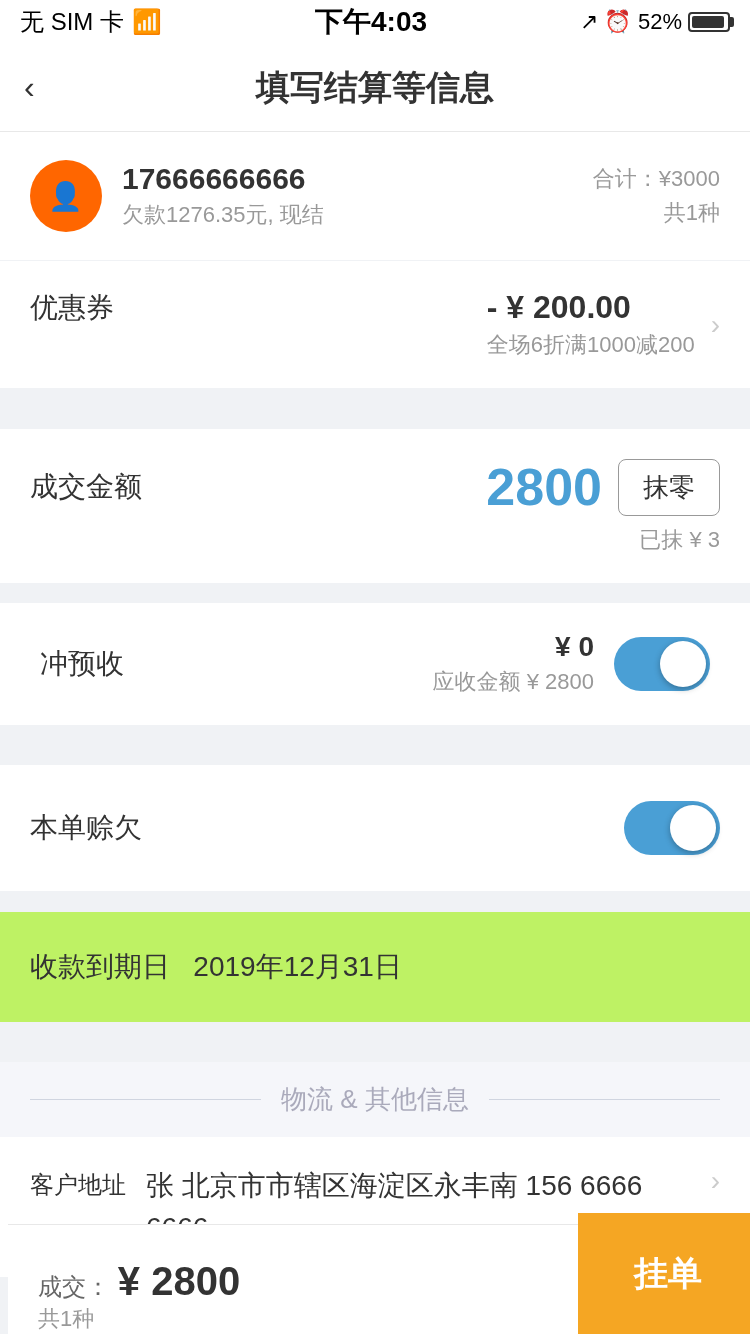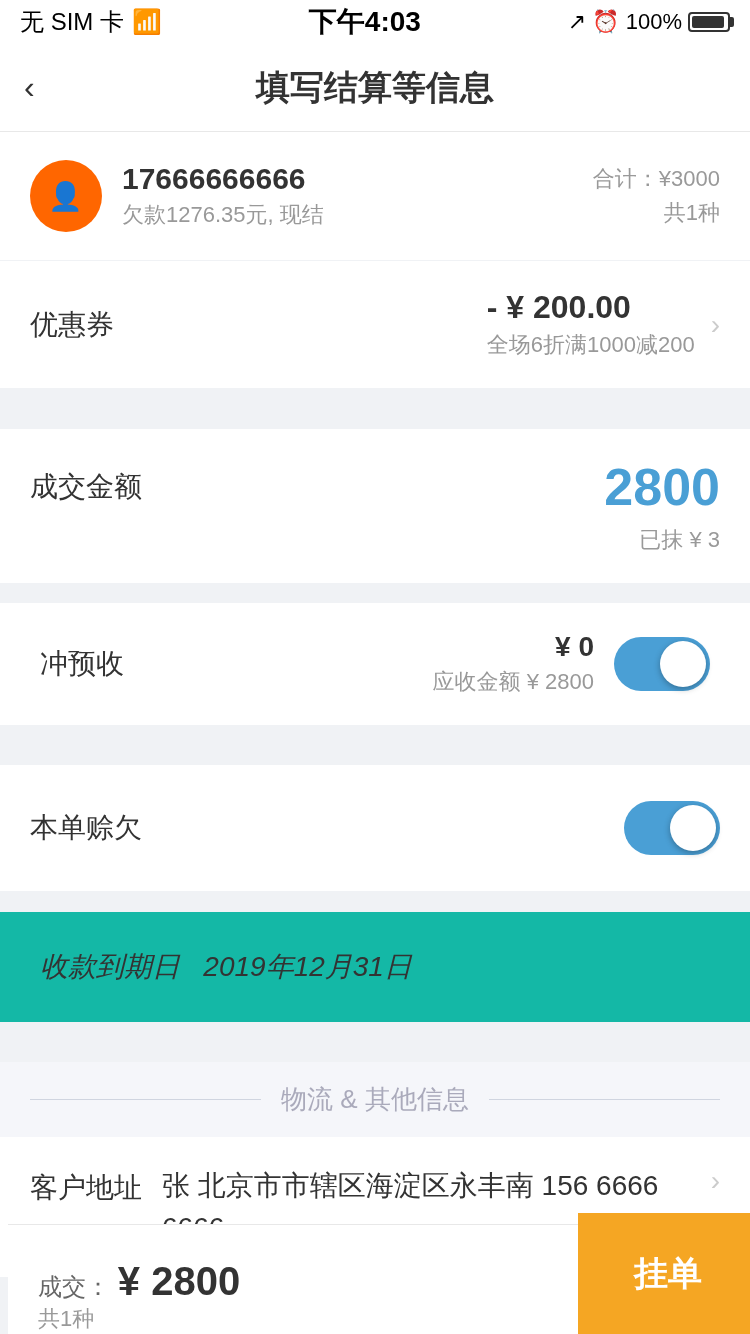--- a/index.html
+++ b/index.html
@@ -99,21 +99,21 @@
     .user-sub { font-size: 22px; color: #999; margin-top: 4px; }
     .user-right { text-align: right; }
     .total-label { font-size: 22px; color: #999; }
     .total-count { font-size: 22px; color: #999; margin-top: 4px; }
 
     
     .coupon-row {
       background: #fff;
       padding: 28px 30px;
       display: flex;
-      align-items: center;
+      align-items: flex-start;
       justify-content: space-between;
       border-bottom: 1px solid #f0f2f5;
     }
     .coupon-label { font-size: 28px; color: #333; }
     .coupon-right { display: flex; align-items: center; gap: 16px; }
     .coupon-discount { font-size: 32px; color: #333; font-weight: 600; }
     .coupon-desc { font-size: 22px; color: #999; margin-top: 4px; text-align: right; }
     .chevron-icon { color: #ccc; font-size: 28px; }
 
     
@@ -185,24 +185,23 @@
       background: #fff;
       padding: 36px 30px;
       display: flex;
       align-items: center;
       justify-content: space-between;
     }
     .bad-debt-label { font-size: 28px; color: #333; }
 
     
     .due-date-row {
-      background: #14b8a6;
-      padding: 36px 40px;
+      background: #bef264;
+      padding: 36px 30px;
       border-top: 1px solid #f0f2f5;
-      font-style: italic;
     }
     .due-date-text { font-size: 28px; color: #333; }
 
     
     .logistics-divider {
       background: #f5f6fa;
       padding: 20px 30px;
       text-align: center;
       display: flex;
       align-items: center;
@@ -217,21 +216,21 @@
 
     
     .address-row {
       background: #fff;
       padding: 28px 30px;
       display: flex;
       align-items: flex-start;
       justify-content: space-between;
       gap: 20px;
     }
-    .address-key { font-size: 28px; color: #333; white-space: nowrap; margin-top: 4px; }
+    .address-key { font-size: 24px; color: #333; white-space: nowrap; margin-top: 4px; }
     .address-value { font-size: 28px; color: #333; flex: 1; line-height: 1.5; }
 
     
     .bottom-bar {
       position: fixed;
       bottom: 0;
       left: 8px;
       width: 750px;
       height: 110px;
       background: #fff;
@@ -270,21 +269,21 @@
 
 <div class="status-bar">
   <div class="status-left">
     <span>无 SIM 卡</span>
     <span>📶</span>
   </div>
   <div class="status-center">下午4:03</div>
   <div class="status-right">
     <span>↗</span>
     <span>⏰</span>
-    <span>100%</span>
+    <span>52%</span>
     <span class="battery-icon"></span>
   </div>
 </div>
 
 <div class="header">
   <div class="back-btn">‹</div>
   <div class="header-title">填写结算等信息</div>
 </div>
 
 <div class="content">
@@ -318,20 +317,21 @@
     </div>
   </div>
 
   <div class="separator"></div>
 
   <div class="amount-section card">
     <div class="amount-row">
       <div class="amount-label">成交金额</div>
       <div class="amount-right">
         <div class="amount-value">2800</div>
+        <button class="round-btn">抹零</button>
       </div>
     </div>
     <div class="amount-sub">已抹  ¥ 3</div>
   </div>
 
   <div class="prereceive-row card">
     <div class="prereceive-label">冲预收</div>
     <div class="prereceive-right">
       <div class="prereceive-amount-block">
         <div class="prereceive-value">¥ 0</div>

